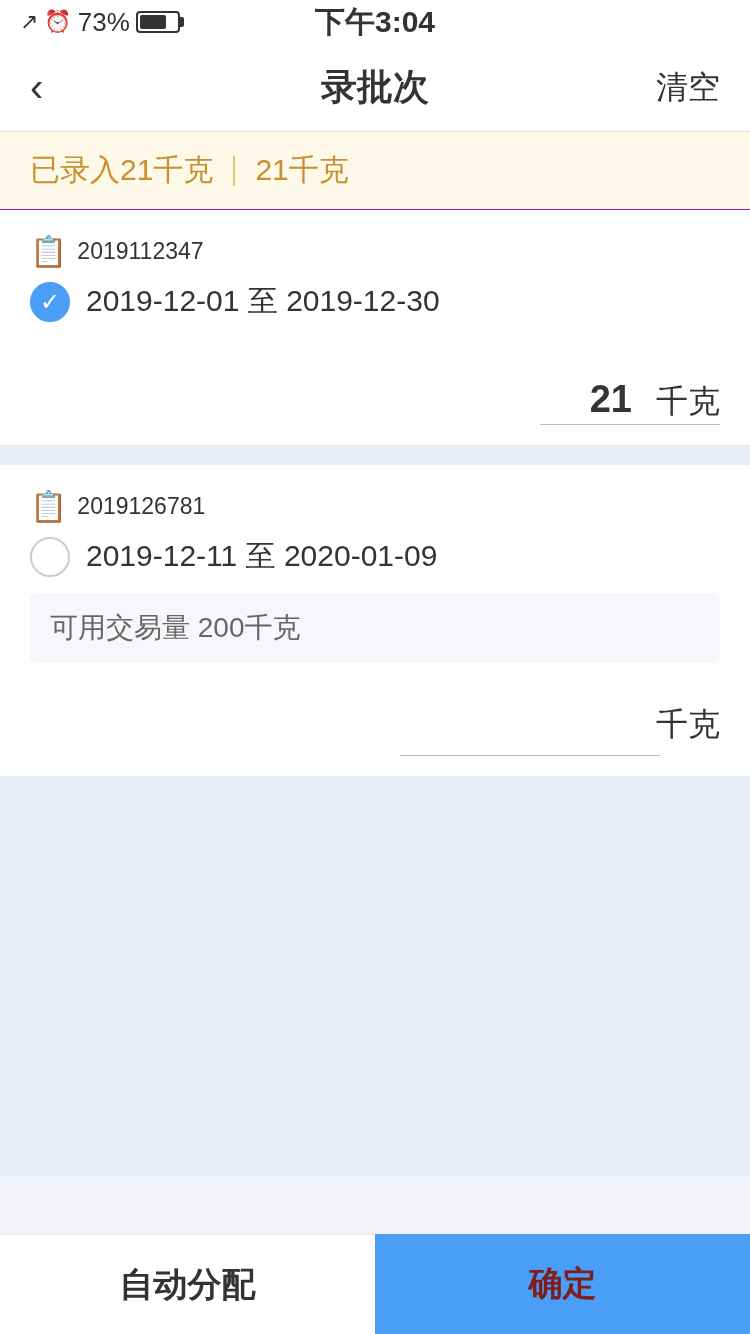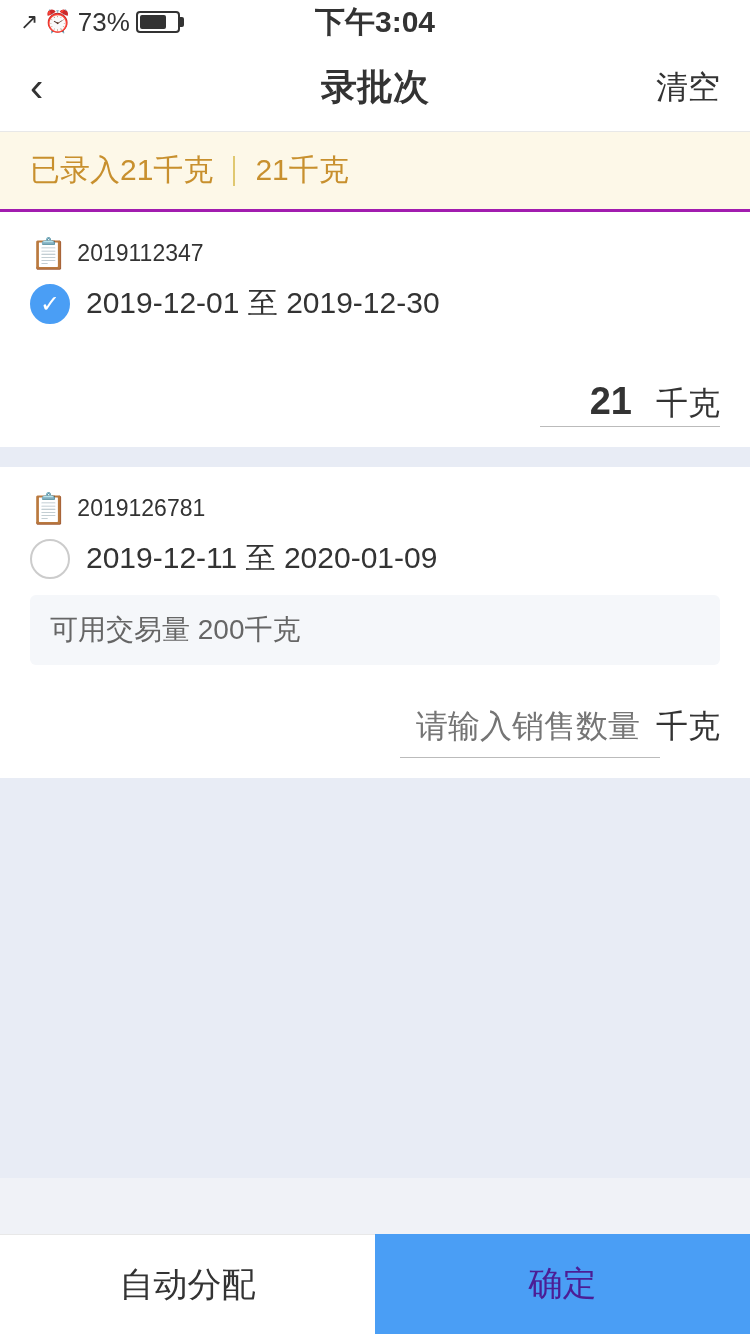--- a/index.html
+++ b/index.html
@@ -103,21 +103,21 @@
       cursor: pointer;
     }
 
     
     .info-banner {
       background: #fdf8e8;
       padding: 18px 30px;
       display: flex;
       align-items: center;
       gap: 20px;
-      border-bottom: 3px solid #a21caf;
+      border-bottom: 1px solid #a21caf;
     }
     .info-banner-item {
       font-size: 30px;
       color: #c8902e;
     }
     .info-banner-divider {
       width: 2px;
       height: 30px;
       background: #e0c870;
     }
@@ -217,34 +217,34 @@
       height: 100px;
       display: flex;
       background: #fff;
     }
     .bottom-btn {
       flex: 1;
       display: flex;
       align-items: center;
       justify-content: center;
       font-size: 34px;
-      font-weight: 400;
+      font-weight: 700;
       cursor: pointer;
       border: none;
       outline: none;
       text-align: right;
     }
     .btn-auto {
       background: #fff;
       color: #333;
       border-top: 1px solid #e8e8e8;
     }
     .btn-confirm {
       background: #4a9ef5;
-      color: #4c1d95;
+      color: #7f1d1d;
     }
 
     .main-content {
       padding-bottom: 100px;
     }
 
     .quantity-wrapper {
       background: #fff;
       display: flex;
       flex-direction: column;
@@ -343,21 +343,20 @@
     </div>
     <div class="batch-date-row">
       <div class="radio-circle"></div>
       <span class="batch-date">2019-12-11 至 2020-01-09</span>
     </div>
     <div class="batch-availability">可用交易量 200千克</div>
   </div>
 
   <div class="input-section">
     <div class="input-line">
-      <input class="qty-input" type="text" placeholder="请输入销售数量" style="">
       <span class="quantity-unit">千克</span>
     </div>
     <div class="input-underline"></div>
   </div>
 
   <div class="bottom-area"></div>
 
 </div>
 
 <div class="bottom-bar">

